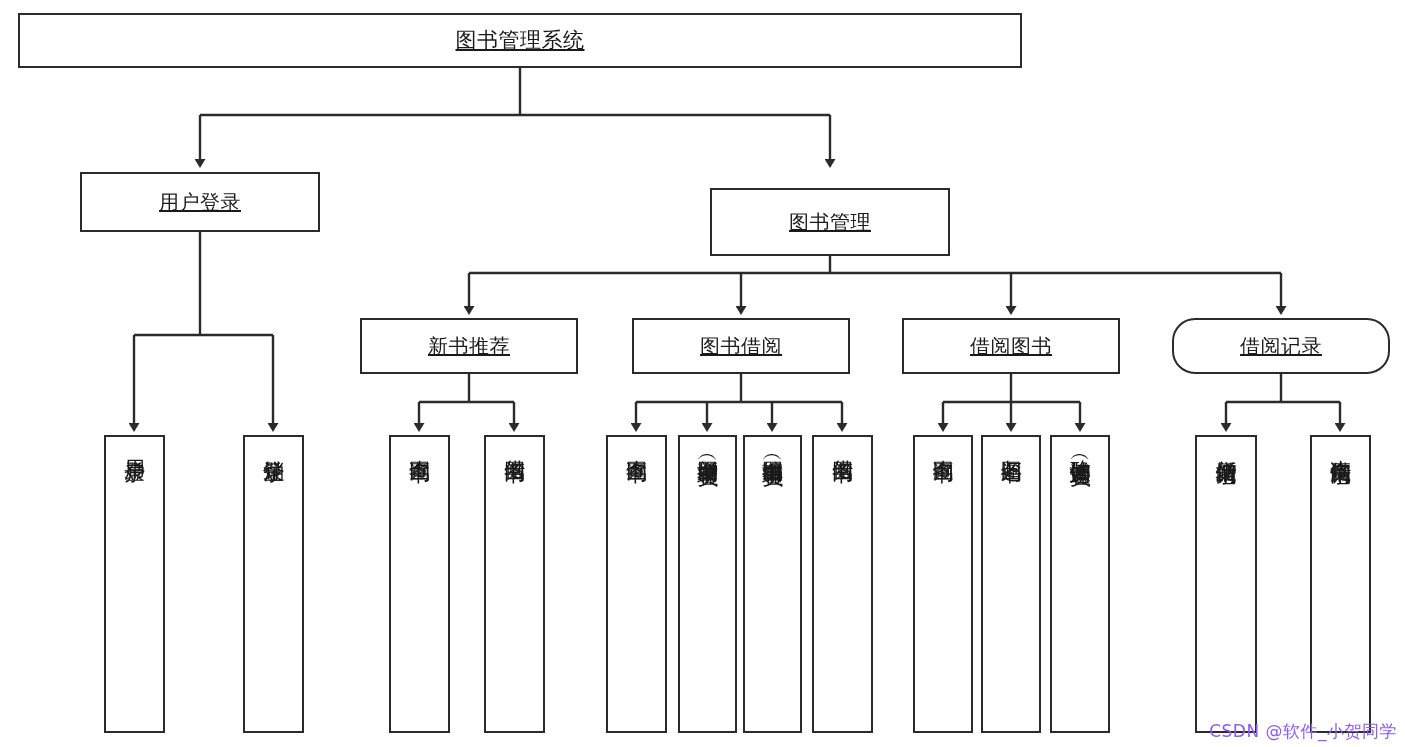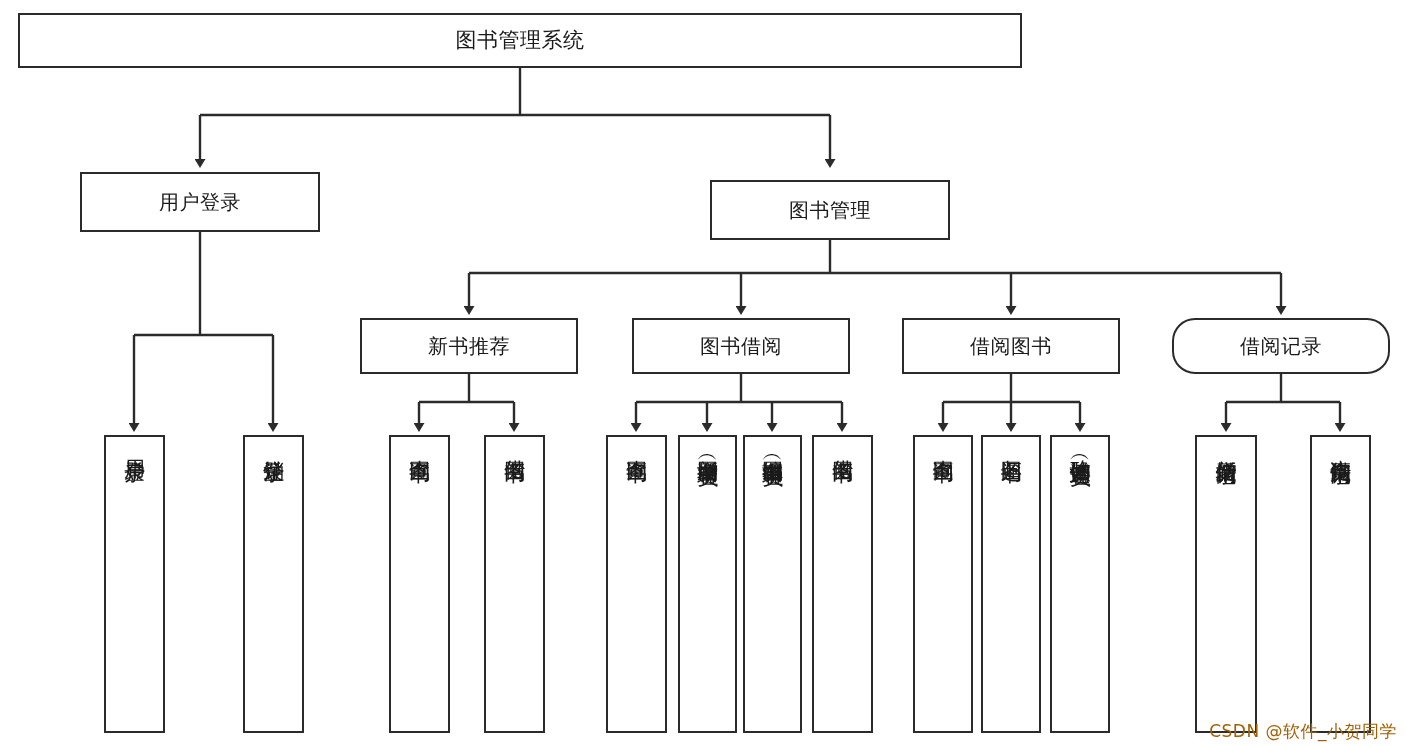--- a/index.html
+++ b/index.html
@@ -1,25 +1,25 @@
 <!DOCTYPE html>
 <html><head>
 <meta charset="utf-8">
 <style>
   html,body{margin:0;padding:0;background:#ffffff;}
   body{font-family:"DejaVu Sans","Liberation Sans",sans-serif;}
   #canvas{position:relative;width:1405px;height:747px;background:#ffffff;overflow:hidden;}
   #wires{position:absolute;left:0;top:0;width:1405px;height:747px;}
   .node{position:absolute;box-sizing:border-box;background:#ffffff;border:2px solid #2b2b2b;display:flex;align-items:center;justify-content:center;}
   .node .lbl{color:#1a1a1a;text-align:center;line-height:1.05;letter-spacing:0.5px;}
-  .h-node .lbl{font-size:20px;}
+  .h-node .lbl{font-size:20px;text-decoration:underline;}
   .root .lbl{font-size:21px;}
   .v-node{align-items:flex-start;padding-top:6px;}
   .v-node .lbl{writing-mode:vertical-rl;text-orientation:upright;font-size:21px;line-height:1.16;letter-spacing:1px;white-space:nowrap;}
-  .watermark{position:absolute;right:8px;bottom:4px;color:#a16207;font-size:17px;letter-spacing:0.5px;white-space:nowrap;}
+  .watermark{position:absolute;right:8px;bottom:4px;color:#8b5cf6;font-size:17px;letter-spacing:0.5px;white-space:nowrap;}
 </style>
 </head>
 <body>
 
 <div id="canvas">
 
   <svg id="wires" viewBox="0 0 1405 747">
     <defs>
       <marker id="arrow" markerWidth="9" markerHeight="11" refX="1" refY="5.5" orient="auto" markerUnits="userSpaceOnUse">
         <path d="M0,0 L9,5.5 L0,11 Z" fill="#2b2b2b"></path>
@@ -69,21 +69,21 @@
     </g>
   </svg>
 
   <div class="node h-node root" style="left:18px;top:13px;width:1004px;height:55px;">
     <span class="lbl">图书管理系统</span>
   </div>
 
   <div class="node h-node" style="left:80px;top:172px;width:240px;height:60px;">
     <span class="lbl">用户登录</span>
   </div>
-  <div class="node h-node" style="left:710px;top:180px;width:240px;height:60px;">
+  <div class="node h-node" style="left:710px;top:188px;width:240px;height:68px;">
     <span class="lbl">图书管理</span>
   </div>
 
   <div class="node h-node" style="left:360px;top:318px;width:218px;height:56px;">
     <span class="lbl">新书推荐</span>
   </div>
   <div class="node h-node" style="left:632px;top:318px;width:218px;height:56px;">
     <span class="lbl">图书借阅</span>
   </div>
   <div class="node h-node" style="left:902px;top:318px;width:218px;height:56px;">

